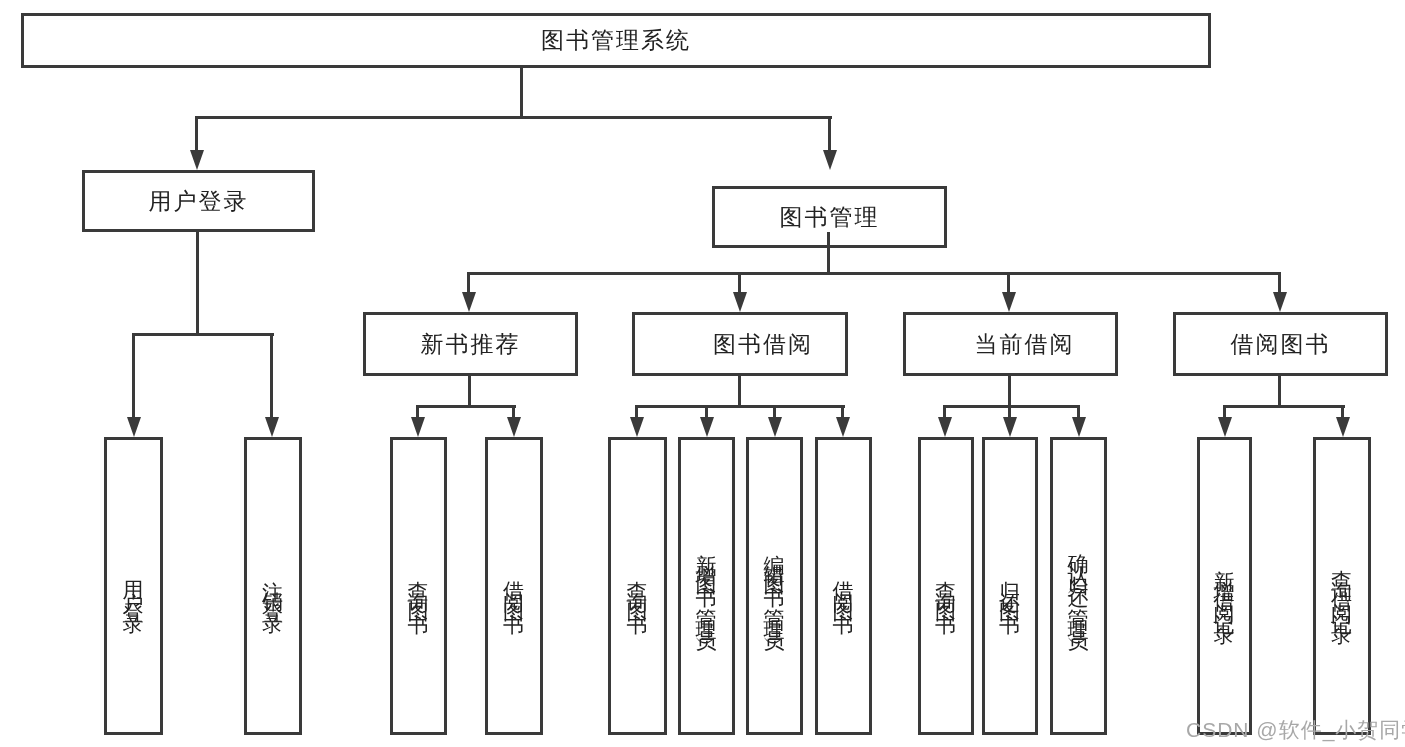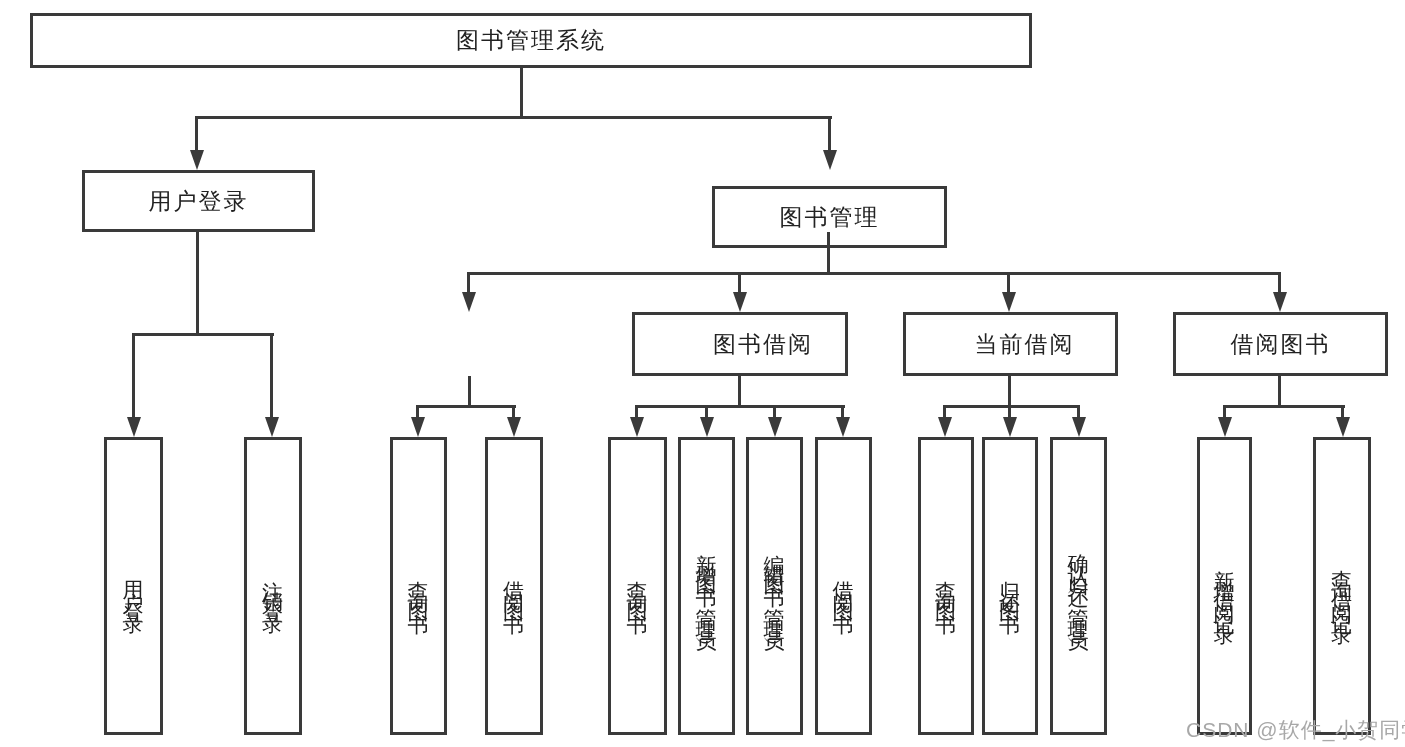--- a/index.html
+++ b/index.html
@@ -27,21 +27,21 @@
   .watermark{
     position:absolute;left:1186px;top:716px;font-size:21px;color:#a8a8a8;
     letter-spacing:1px;white-space:nowrap;
   }
 </style>
 </head>
 <body>
 
 <div id="canvas">
 
-  <div class="box" style="left:30px;top:13px;width:1002px;height:55px;">
+  <div class="box" style="left:21px;top:13px;width:1190px;height:55px;">
     <span class="hlabel">图书管理系统</span>
   </div>
 
   <div class="vl" style="left:520px;top:68px;height:51px;"></div>
   <div class="hl" style="left:195px;top:116px;width:637px;"></div>
   <div class="vl" style="left:195px;top:116px;height:38px;"></div>
   <div class="ar" style="left:190px;top:150px;"></div>
   <div class="vl" style="left:828px;top:116px;height:38px;"></div>
   <div class="ar" style="left:823px;top:150px;"></div>
 
@@ -63,20 +63,23 @@
   <div class="hl" style="left:467px;top:272px;width:814px;"></div>
   <div class="vl" style="left:467px;top:272px;height:26px;"></div>
   <div class="ar" style="left:462px;top:292px;"></div>
   <div class="vl" style="left:738px;top:272px;height:26px;"></div>
   <div class="ar" style="left:733px;top:292px;"></div>
   <div class="vl" style="left:1007px;top:272px;height:26px;"></div>
   <div class="ar" style="left:1002px;top:292px;"></div>
   <div class="vl" style="left:1278px;top:272px;height:26px;"></div>
   <div class="ar" style="left:1273px;top:292px;"></div>
 
+  <div class="box" style="left:363px;top:312px;width:215px;height:64px;">
+    <span class="hlabel">新书推荐</span>
+  </div>
   <div class="box" style="left:632px;top:312px;width:216px;height:64px;padding-left:46px;">
     <span class="hlabel">图书借阅</span>
   </div>
   <div class="box" style="left:903px;top:312px;width:215px;height:64px;padding-left:28px;">
     <span class="hlabel">当前借阅</span>
   </div>
   <div class="box" style="left:1173px;top:312px;width:215px;height:64px;">
     <span class="hlabel">借阅图书</span>
   </div>
 

